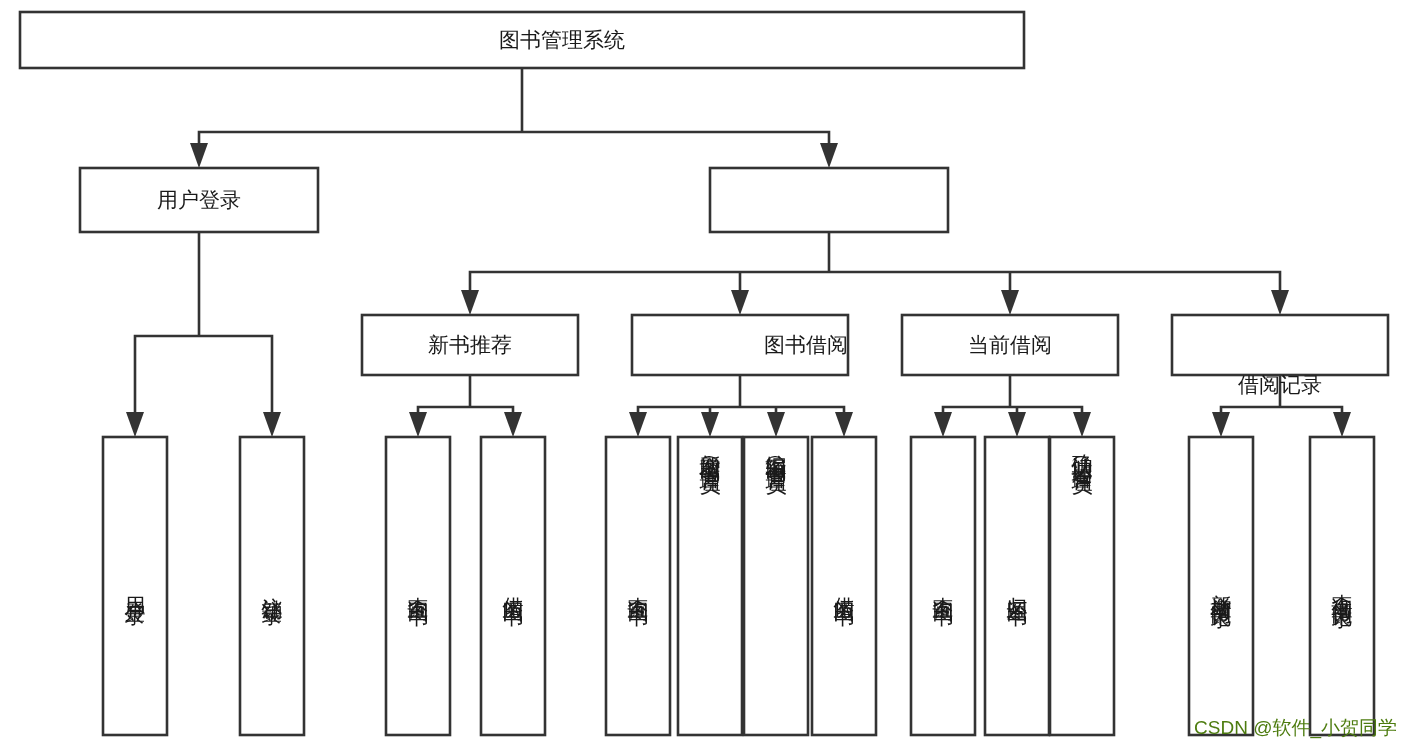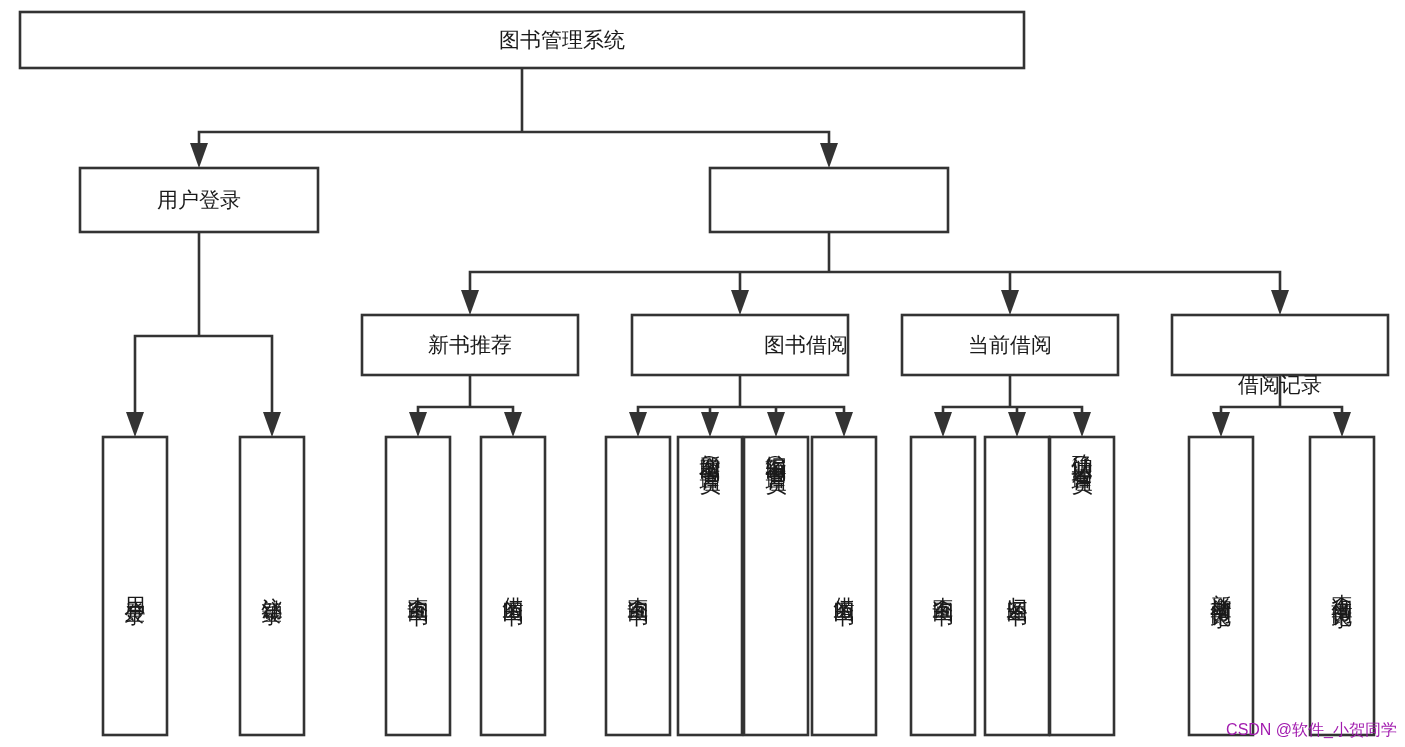--- a/index.html
+++ b/index.html
@@ -68,22 +68,22 @@
     font-family: "Liberation Sans", "DejaVu Sans", sans-serif;
     font-size: 21px;
     color: #1a1a1a;
     white-space: nowrap;
   }
   .watermark {
     position: absolute;
     right: 8px;
     bottom: 6px;
     font-family: "Liberation Sans", "DejaVu Sans", sans-serif;
-    font-size: 16px;
-    color: #a21caf;
+    font-size: 19px;
+    color: #4d7c0f;
     white-space: nowrap;
     pointer-events: none;
   }
 </style>
 </head>
 <body>
 
 <div id="diagram-root">
 
   <svg class="canvas" viewBox="0 0 1405 747">

